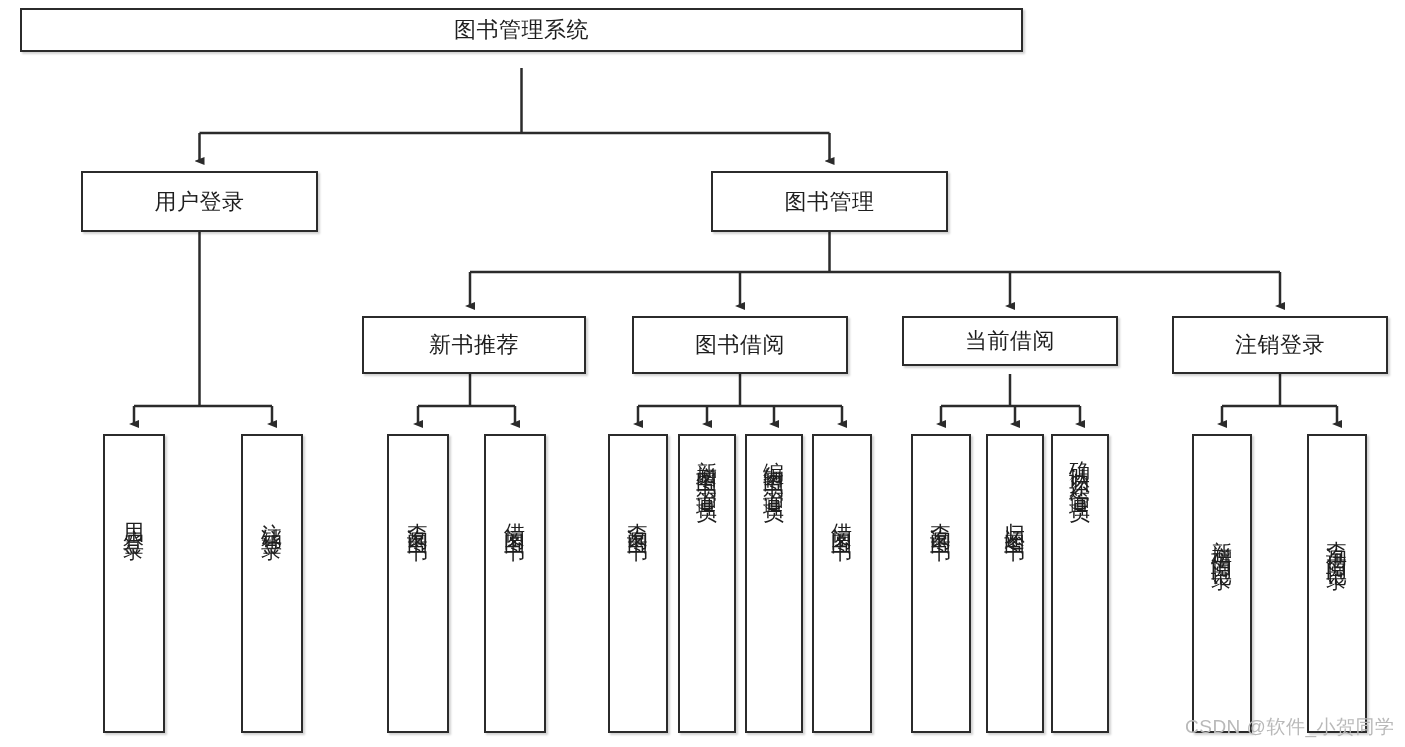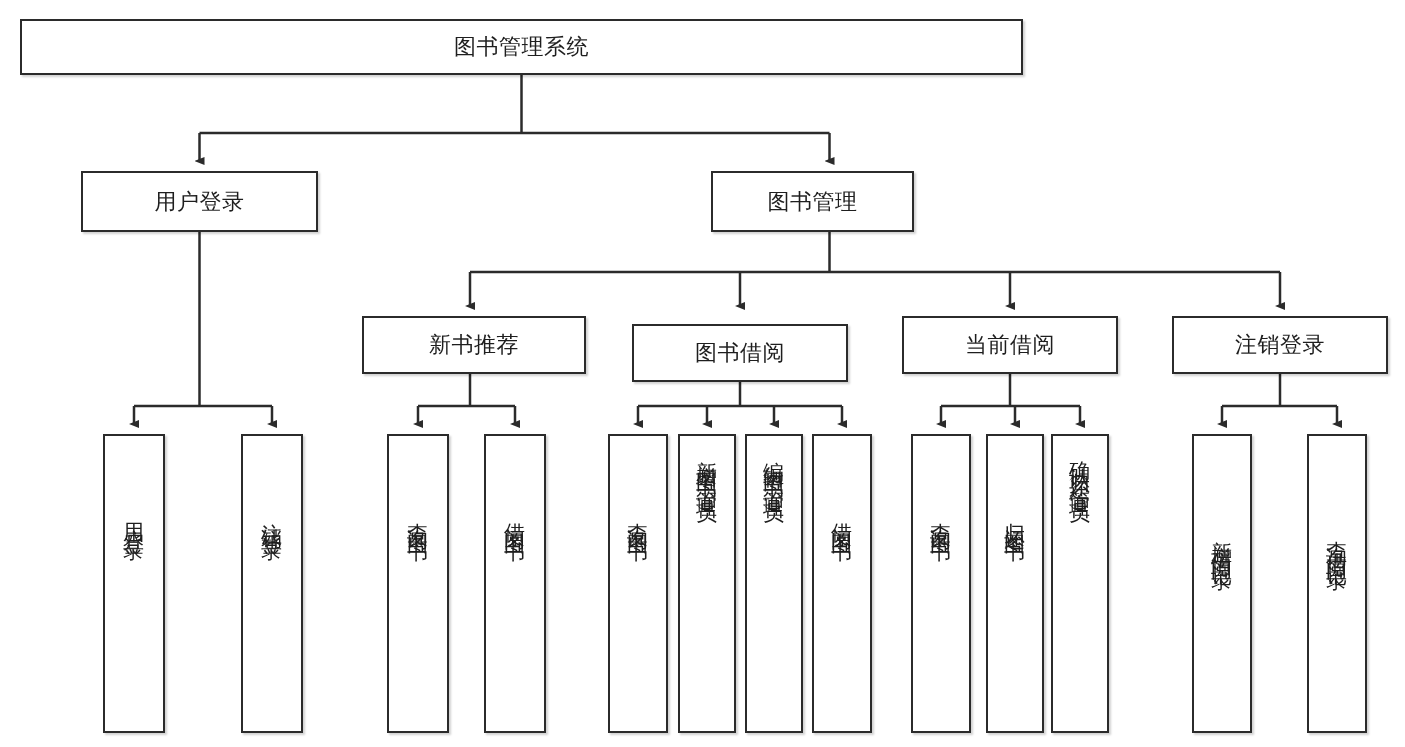--- a/index.html
+++ b/index.html
@@ -116,36 +116,36 @@
         <path d="M 1015 406 L 1015 424" marker-end="url(#arrow)"></path>
         <path d="M 1080 406 L 1080 424" marker-end="url(#arrow)"></path>
         <path d="M 1280 374 L 1280 406"></path>
         <path d="M 1222 406 L 1337 406"></path>
         <path d="M 1222 406 L 1222 424" marker-end="url(#arrow)"></path>
         <path d="M 1337 406 L 1337 424" marker-end="url(#arrow)"></path>
       </g>
   </svg>
 
   <div id="nodes">
-      <div class="node" style="left: 20px; top: 19px; width: 1003px; height: 56px;">
+      <div class="node" style="left: 20px; top: 8px; width: 1003px; height: 44px;">
         <span class="label">图书管理系统</span>
       </div>
       <div class="node" style="left: 81px; top: 171px; width: 237px; height: 61px;">
         <span class="label">用户登录</span>
       </div>
-      <div class="node" style="left: 711px; top: 171px; width: 203px; height: 61px;">
+      <div class="node" style="left: 711px; top: 171px; width: 237px; height: 61px;">
         <span class="label">图书管理</span>
       </div>
       <div class="node" style="left: 362px; top: 316px; width: 224px; height: 58px;">
         <span class="label">新书推荐</span>
       </div>
-      <div class="node" style="left: 632px; top: 316px; width: 216px; height: 58px; margin-top: 8px;">
+      <div class="node" style="left: 632px; top: 316px; width: 216px; height: 58px;">
         <span class="label">图书借阅</span>
       </div>
-      <div class="node" style="left: 902px; top: 316px; width: 216px; height: 58px;">
+      <div class="node" style="left: 902px; top: 316px; width: 216px; height: 50px;">
         <span class="label">当前借阅</span>
       </div>
       <div class="node" style="left: 1172px; top: 316px; width: 216px; height: 58px;">
         <span class="label">注销登录</span>
       </div>
       <div class="node vertical mid" style="left: 103px; top: 434px; width: 62px; height: 299px;">
         <span class="label">用户登录</span>
       </div>
       <div class="node vertical mid" style="left: 241px; top: 434px; width: 62px; height: 299px;">
         <span class="label">注销登录</span>
@@ -178,13 +178,14 @@
         <span class="label">确认归还（管理员）</span>
       </div>
       <div class="node vertical low" style="left: 1192px; top: 434px; width: 60px; height: 299px;">
         <span class="label">新增借阅记录</span>
       </div>
       <div class="node vertical low" style="left: 1307px; top: 434px; width: 60px; height: 299px;">
         <span class="label">查询借阅记录</span>
       </div>
     </div>
 
+  <div id="watermark">CSDN @软件_小贺同学</div>
 </div>
 
 </body></html>

